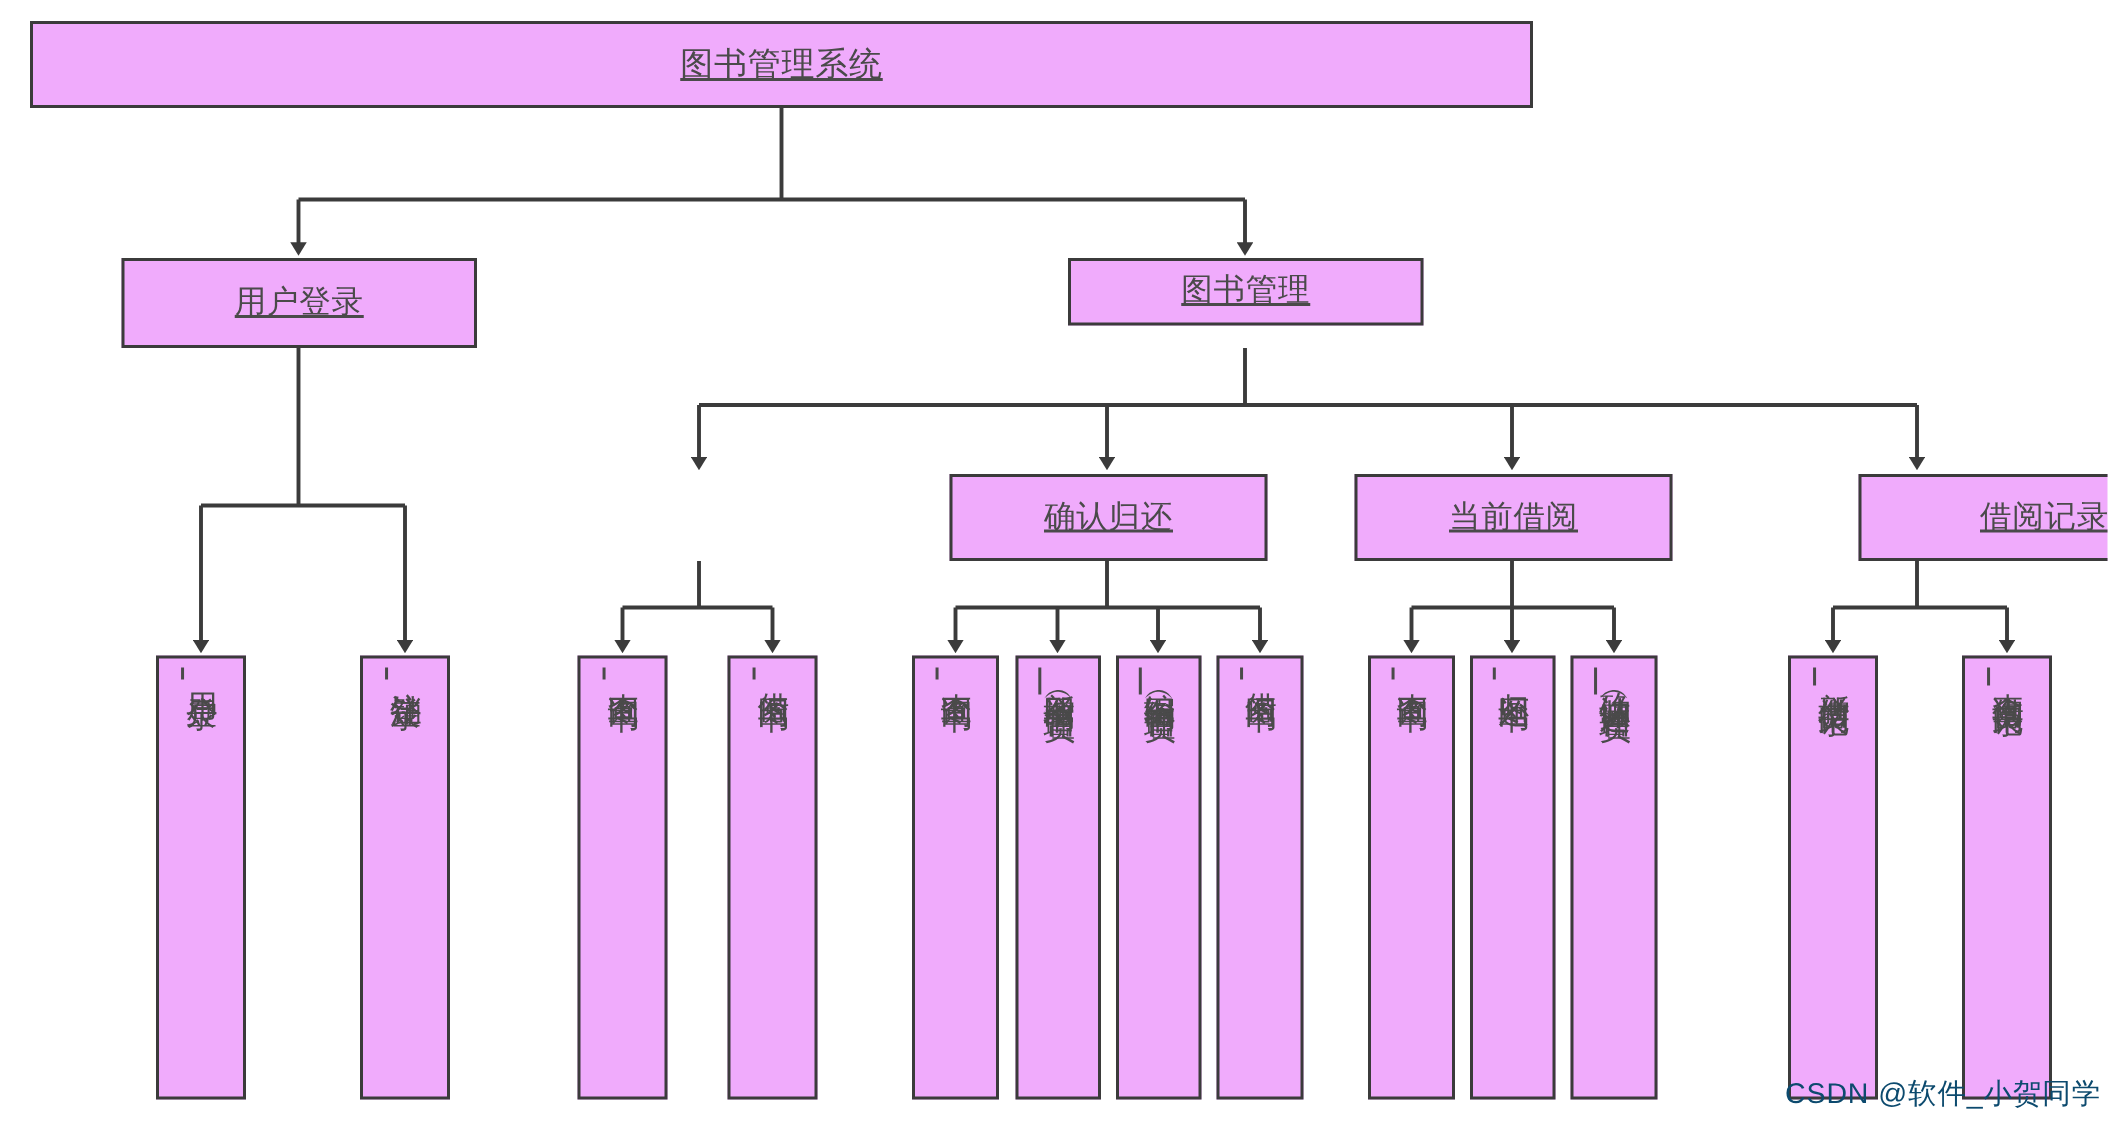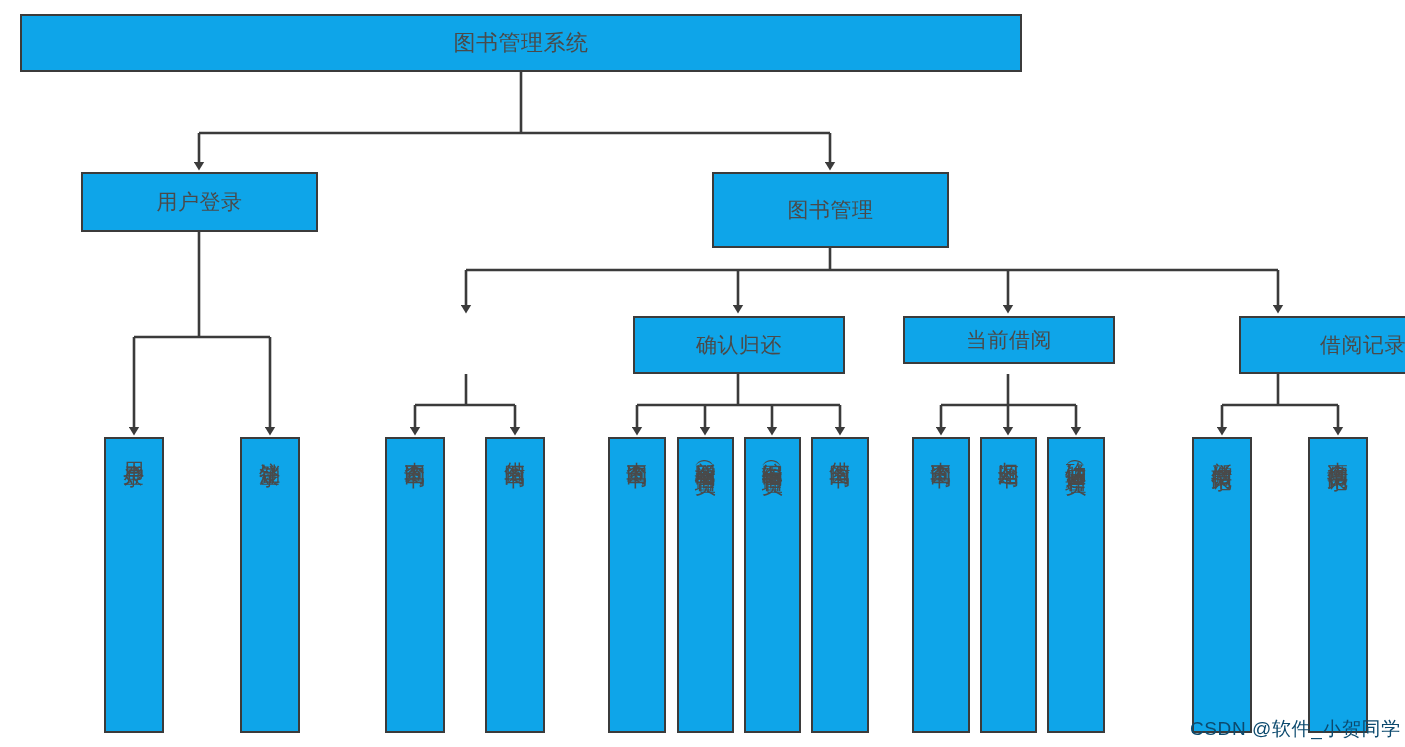--- a/index.html
+++ b/index.html
@@ -22,26 +22,27 @@
   svg.diagram-canvas {
     position: absolute;
     left: 0;
     top: 0;
     width: 1405px;
     height: 747px;
   }
   .node-box {
     position: absolute;
     box-sizing: border-box;
-    background: #0ea5e9;
+    background: #f0abfc;
     border: 2px solid #3b3b3b;
     display: flex;
     align-items: center;
     justify-content: center;
     color: #4a4a4a;
+    text-decoration: underline;
   }
   .node-label {
     color: #4a4a4a;
     line-height: 1.18;
     letter-spacing: 0.5px;
     white-space: nowrap;
   }
   .node-box.horizontal .node-label {
     font-size: 21px;
     text-align: center;
@@ -127,30 +128,30 @@
   </svg>
 
   <div class="node-box horizontal root" style="left:20px; top:14px; width:1002px; height:58px;">
     <span class="node-label">图书管理系统</span>
   </div>
 
   <div class="node-box horizontal" style="left:81px; top:172px; width:237px; height:60px;">
     <span class="node-label">用户登录</span>
   </div>
 
-  <div class="node-box horizontal" style="left:712px; top:172px; width:237px; height:76px;">
+  <div class="node-box horizontal" style="left:712px; top:172px; width:237px; height:45px;">
     <span class="node-label">图书管理</span>
   </div>
 
 
   <div class="node-box horizontal" style="left:633px; top:316px; width:212px; height:58px;">
     <span class="node-label">确认归还</span>
   </div>
 
-  <div class="node-box horizontal" style="left:903px; top:316px; width:212px; height:48px;">
+  <div class="node-box horizontal" style="left:903px; top:316px; width:212px; height:58px;">
     <span class="node-label">当前借阅</span>
   </div>
 
   <div class="node-box horizontal" style="left:1239px; top:316px; width:248px; height:58px;">
     <span class="node-label">借阅记录</span>
   </div>
 
   <div class="node-box vertical" style="left:104px; top:437px; width:60px; height:296px;">
     <span class="node-label">用户登录</span>
   </div>

